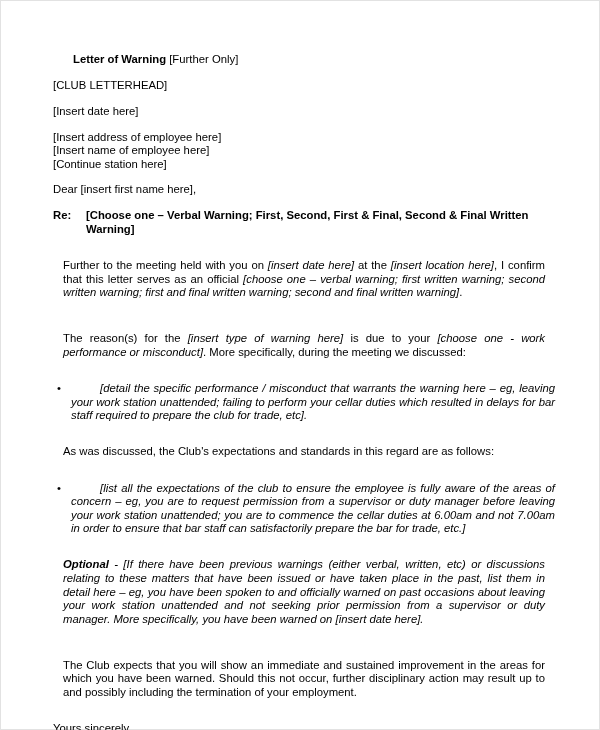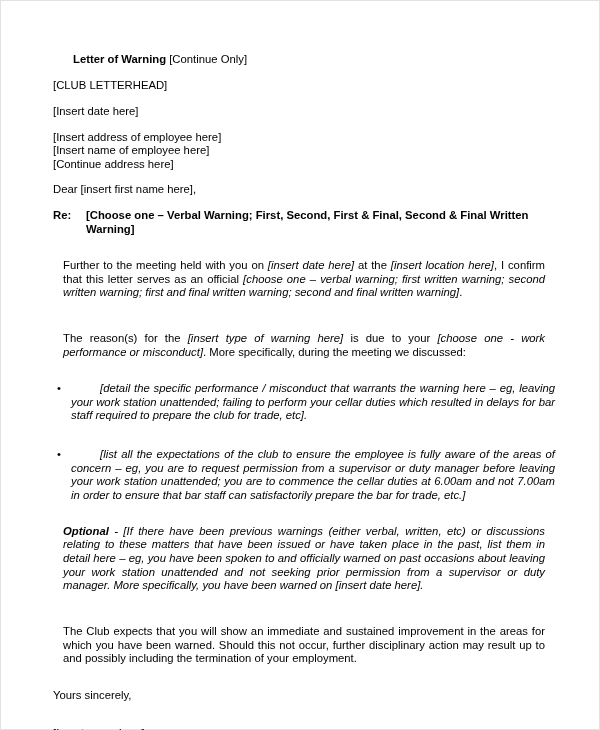--- a/index.html
+++ b/index.html
@@ -82,36 +82,36 @@
 
   
   .stack .line { line-height: 13.2px; }
 </style>
 </head>
 <body>
 
 <div class="page">
   <div class="doc-body">
 
-    <div class="line"><span class="bold">Letter of Warning</span><span> [Continue Only]</span></div>
+    <div class="line"><span class="bold">Letter of Warning</span><span> [Further Only]</span></div>
 
     <div class="gap-lg"></div>
 
     <div class="line">[CLUB LETTERHEAD]</div>
 
     <div class="gap-lg"></div>
 
     <div class="line">[Insert date here]</div>
 
     <div class="gap-lg"></div>
 
     <div class="stack">
       <div class="line">[Insert address of employee here]</div>
       <div class="line">[Insert name of employee here]</div>
-      <div class="line">[Continue address here]</div>
+      <div class="line">[Continue station here]</div>
     </div>
 
     <div class="gap-lg"></div>
 
     <div class="line">Dear [insert first name here],</div>
 
     <div class="gap-lg"></div>
 
     <div class="re-row">
       <div class="re-label">Re:</div>
@@ -128,20 +128,21 @@
 
     <div class="gap-md"></div>
 
     <div class="bullet-row">
       <div class="bullet-mark">•</div>
       <div class="bullet-text">[detail the specific performance / misconduct that warrants the warning here – eg, leaving your work station unattended; failing to perform your cellar duties which resulted in delays for bar staff required to prepare the club for trade, etc].</div>
     </div>
 
     <div class="gap-md"></div>
 
+    <p class="para">As was discussed, the Club's expectations and standards in this regard are as follows:</p>
 
     <div class="gap-md"></div>
 
     <div class="bullet-row">
       <div class="bullet-mark">•</div>
       <div class="bullet-text">[list all the expectations of the club to ensure the employee is fully aware of the areas of concern – eg, you are to request permission from a supervisor or duty manager before leaving your work station unattended; you are to commence the cellar duties at 6.00am and not 7.00am in order to ensure that bar staff can satisfactorily prepare the bar for trade, etc.]</div>
     </div>
 
     <div class="gap-md"></div>
 

